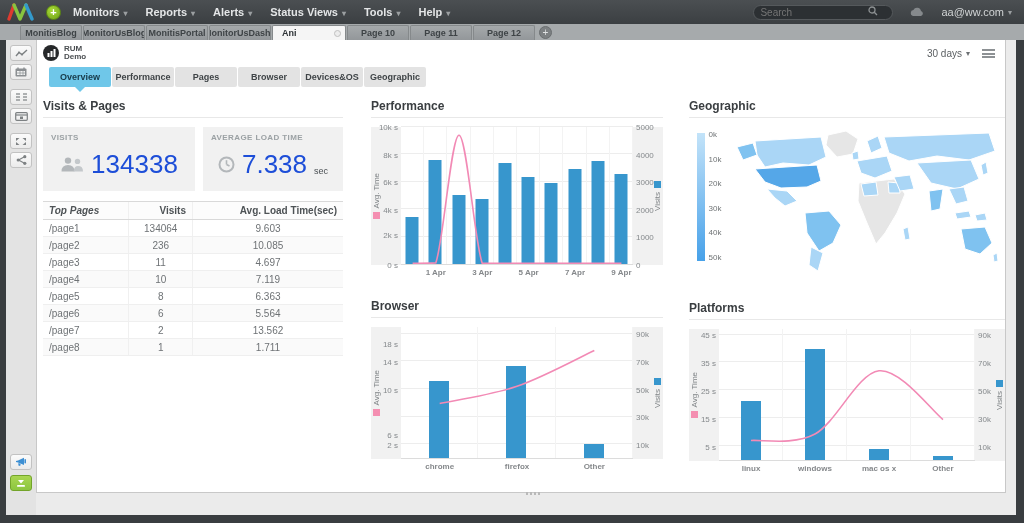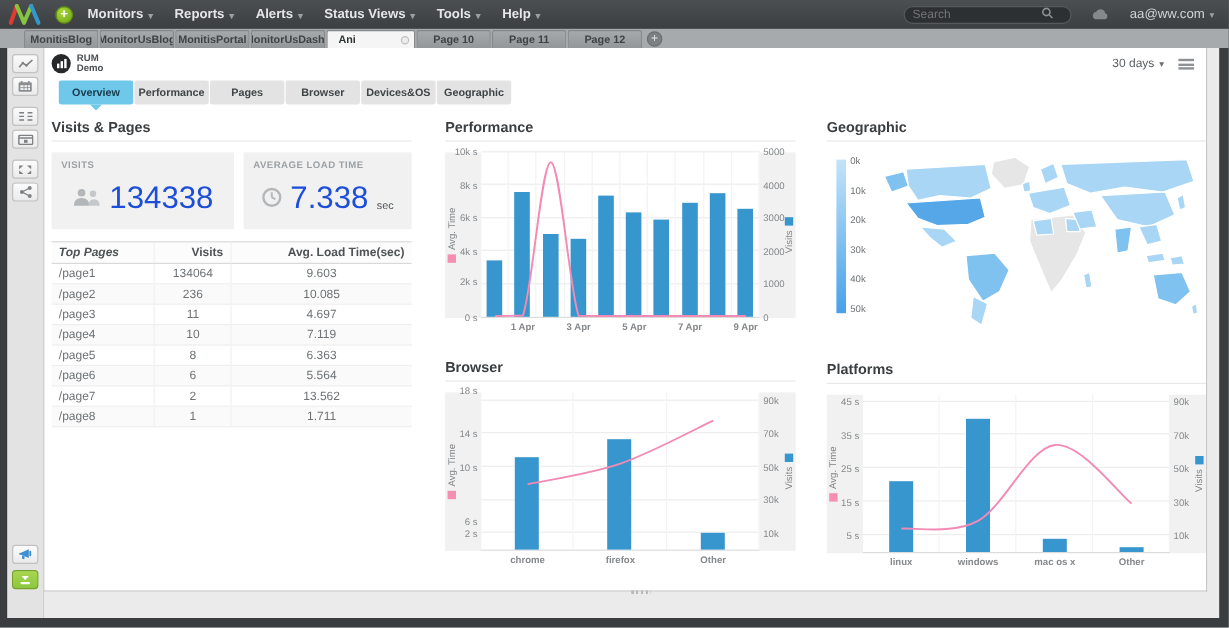--- a/index.html
+++ b/index.html
@@ -488,21 +488,21 @@
             <div class="chart" id="chart-browser">
                 <div class="ch-gutter left" style="height: 132px;">
                   <div class="ch-axis-legend">
                     <span class="ch-axis-label">Avg. Time</span>
                     <span class="ch-swatch" style="background: rgb(244, 143, 177);"></span>
                   </div>
                   <span class="ch-tick" style="bottom: 13.8947px;">2 s</span>
                   <span class="ch-tick" style="bottom: 24px;">6 s</span>
                   <span class="ch-tick" style="bottom: 69.4737px;">10 s</span>
                   <span class="ch-tick" style="bottom: 97.2632px;">14 s</span>
-                  <span class="ch-tick" style="bottom: 133px;">18 s</span>
+                  <span class="ch-tick" style="bottom: 115px;">18 s</span>
                 </div>
                 <div class="ch-mid">
                   <div class="ch-plot" style="height: 132px;">
                     <div class="ch-grid" style="bottom: 10.5263%;"></div>
                     <div class="ch-grid" style="bottom: 31.5789%;"></div>
                     <div class="ch-grid" style="bottom: 52.6316%;"></div>
                     <div class="ch-grid" style="bottom: 73.6842%;"></div>
                     <div class="ch-grid" style="bottom: 94.7368%;"></div>
                     <div class="ch-cell">
                       <div class="ch-bar" style="width: 20px; height: 58.4211%;"></div>

